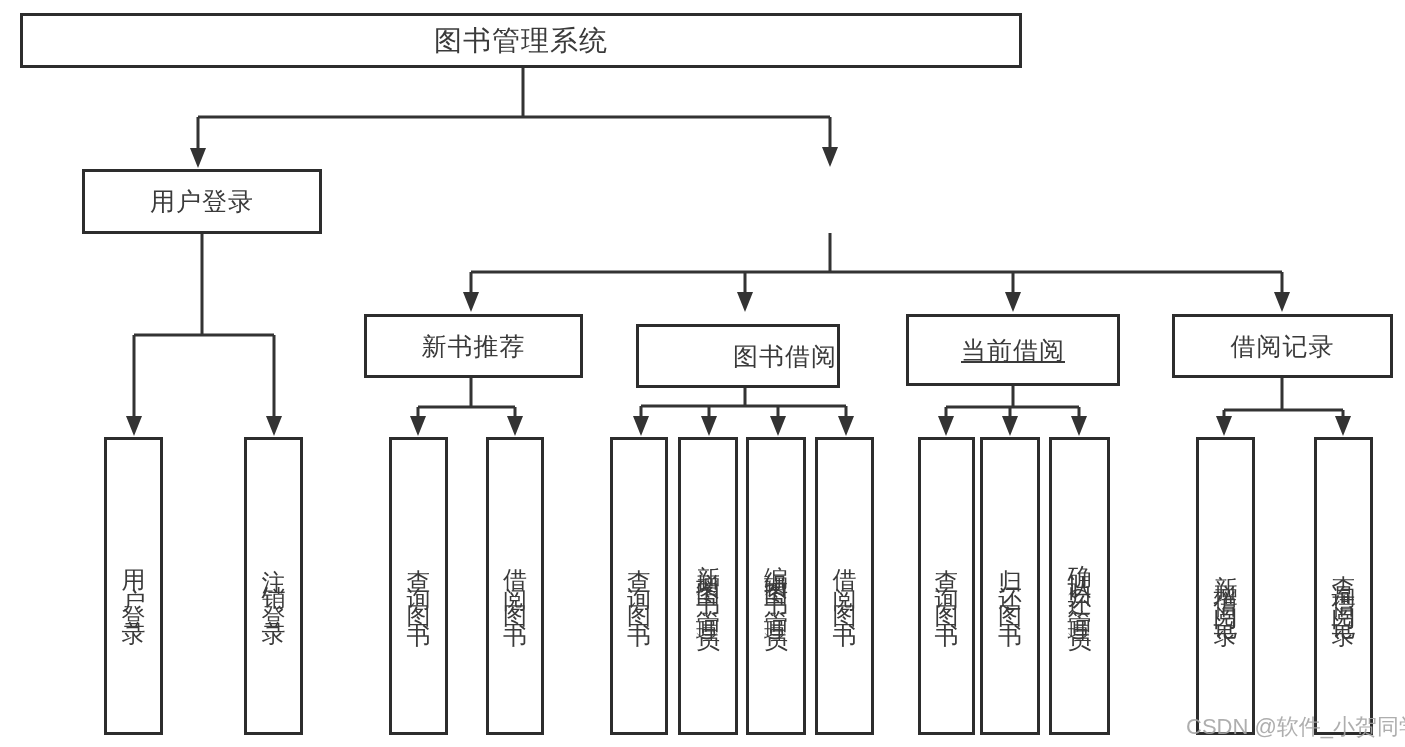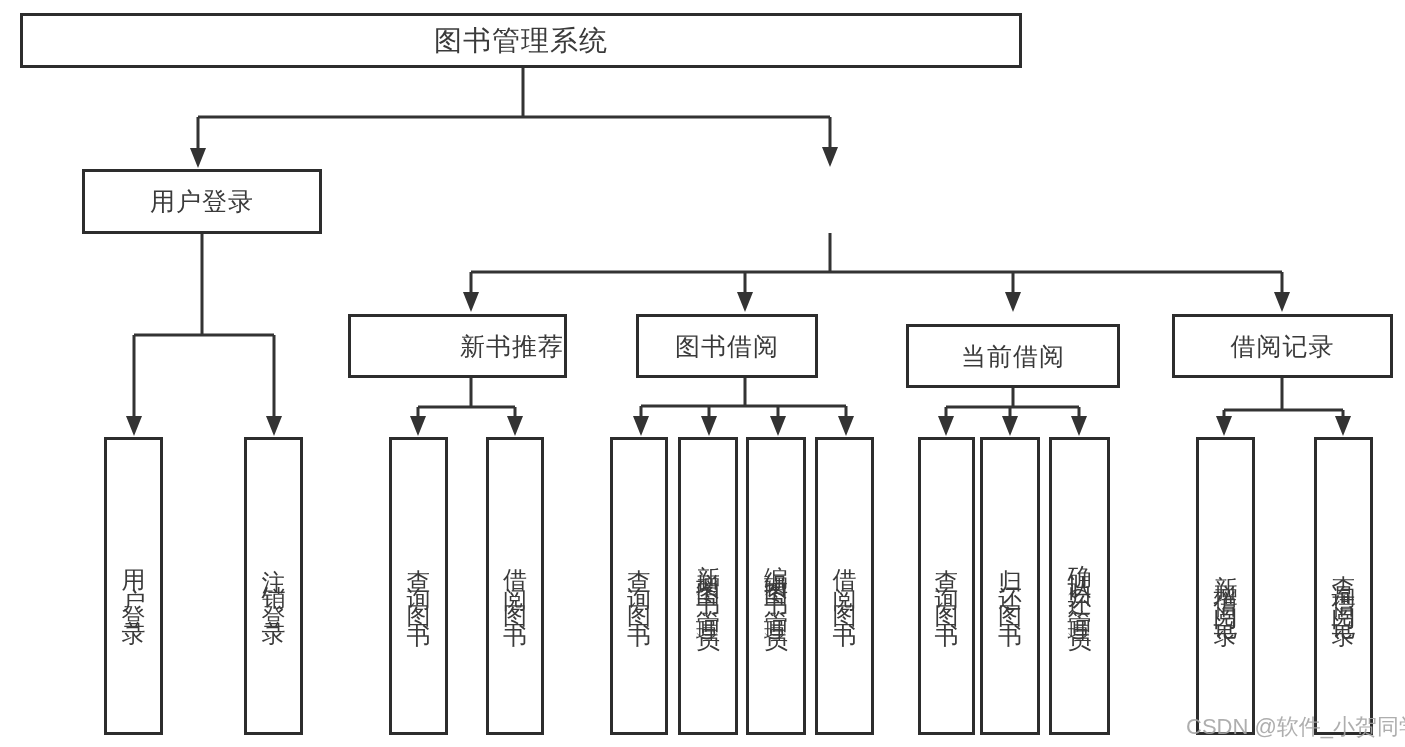--- a/index.html
+++ b/index.html
@@ -90,27 +90,27 @@
   </svg>
 
   <div class="box hbox root" style="left:20px; top:13px; width:1002px; height:55px;">
     <span>图书管理系统</span>
   </div>
 
   <div class="box hbox" style="left:82px; top:169px; width:240px; height:65px;">
     <span>用户登录</span>
   </div>
 
-  <div class="box hbox" style="left:348px; top:314px; width:219px; height:64px;justify-content:flex-end;">
+  <div class="box hbox" style="left:364px; top:314px; width:219px; height:64px;">
     <span>新书推荐</span>
   </div>
-  <div class="box hbox" style="left:636px; top:314px; width:182px; height:64px;">
+  <div class="box hbox" style="left:636px; top:324px; width:204px; height:64px;justify-content:flex-end;">
     <span>图书借阅</span>
   </div>
-  <div class="box hbox" style="left:906px; top:324px; width:214px; height:64px;">
+  <div class="box hbox" style="left:906px; top:314px; width:214px; height:72px;text-decoration:underline;">
     <span>当前借阅</span>
   </div>
   <div class="box hbox" style="left:1172px; top:314px; width:221px; height:64px;">
     <span>借阅记录</span>
   </div>
 
   <div class="box vbox ls4" style="left:104px; top:437px; width:59px; height:298px;">
     <span class="vtext">用户登录</span>
   </div>
   <div class="box vbox ls4" style="left:244px; top:437px; width:59px; height:298px;">

